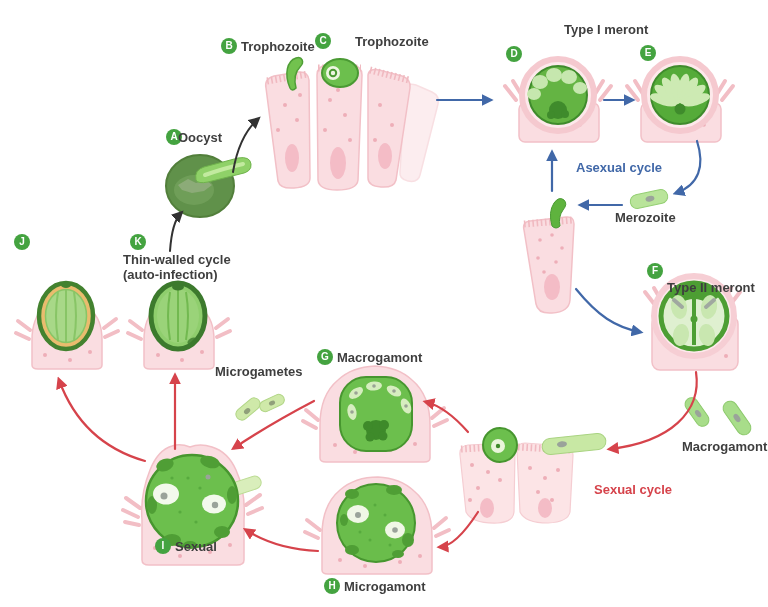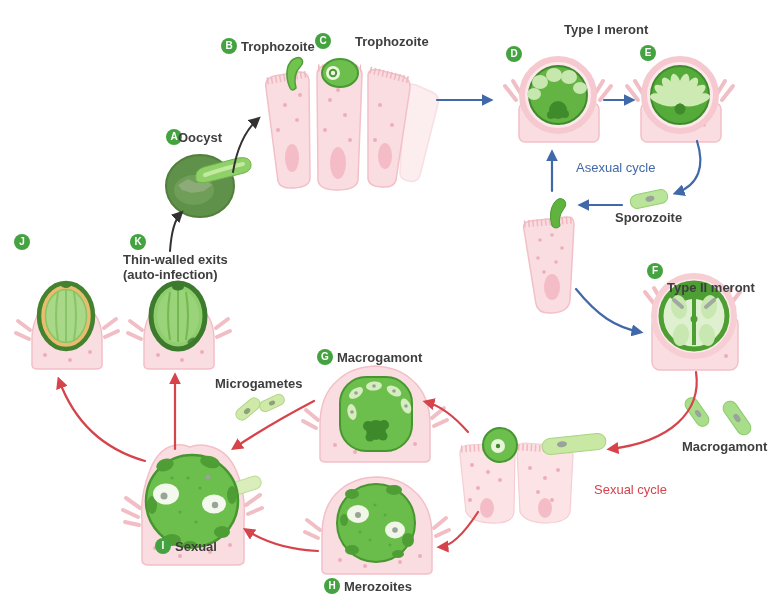--- a/index.html
+++ b/index.html
@@ -2,21 +2,21 @@
 <html style="--badge-green: #44a340; --arrow-blue: #4168a8; --arrow-red: #d6434b; --arrow-black: #323232; --label-text: #3e3e3e; --cell-pink: #fadde1; --organism-green: #6cbf4d; --organism-dark-green: #3e8a2a; --organism-pale-green: #c9e7b0;"><head>
 <meta charset="utf-8">
 <style>
   html,body{margin:0;padding:0;background:#fff;}
   #canvas{position:relative;width:768px;height:607px;background:#fff;overflow:hidden;
           font-family:"Liberation Sans",sans-serif;}
   #art{position:absolute;left:0;top:0;}
   .lbl{position:absolute;font-size:13px;font-weight:600;color:var(--label-text,#3e3e3e);
        white-space:nowrap;line-height:15px;}
   .lbl.center{text-align:left;white-space:normal;}
-  .cycle{font-weight:400;}
+  .cycle{font-weight:700;}
   .cycle.blue{color:var(--arrow-blue,#4168a8);}
   .cycle.red{color:var(--arrow-red,#d6434b);}
   .badge{position:absolute;width:16px;height:16px;border-radius:50%;
          background:var(--badge-green,#44a340);color:#fff;font-size:10px;font-weight:700;
          text-align:center;line-height:16px;}
   .ab{stroke:var(--arrow-blue,#4168a8);stroke-width:2.2;fill:none;stroke-linecap:round;}
   .ar{stroke:var(--arrow-red,#d6434b);stroke-width:2.2;fill:none;stroke-linecap:round;}
   .ak{stroke:var(--arrow-black,#323232);stroke-width:2;fill:none;stroke-linecap:round;}
   .cell{fill:#fadde1;stroke:#f2c0c7;stroke-width:1.5;}
   .cellfaint{fill:#fce4e6;stroke:#f5cdd2;stroke-width:1.2;}
@@ -387,24 +387,24 @@
   <div class="badge" style="left:155px;top:538px">I</div>
   <div class="badge" style="left:14px;top:234px">J</div>
   <div class="badge" style="left:130px;top:234px">K</div>
 
   <div class="lbl" style="left:178px;top:130px">Oocyst</div>
   <div class="lbl" style="left:241px;top:39px">Trophozoite</div>
   <div class="lbl" style="left:355px;top:34px">Trophozoite</div>
   <div class="lbl center" style="left:564px;top:22px;width:100px">Type I meront</div>
   <div class="lbl" style="left:667px;top:280px">Type II meront</div>
   <div class="lbl cycle blue" style="left:576px;top:160px">Asexual cycle</div>
-  <div class="lbl" style="left:615px;top:210px">Sporozoite</div>
+  <div class="lbl" style="left:615px;top:210px">Merozoite</div>
   <div class="lbl" style="left:682px;top:439px">Macrogamont</div>
   <div class="lbl cycle red" style="left:594px;top:482px">Sexual cycle</div>
   <div class="lbl" style="left:337px;top:350px">Macrogamont</div>
-  <div class="lbl" style="left:344px;top:579px">Merozoites</div>
+  <div class="lbl" style="left:344px;top:579px">Microgamont</div>
   <div class="lbl" style="left:175px;top:539px">Sexual</div>
-  <div class="lbl" style="left:215px;top:376px">Microgametes</div>
+  <div class="lbl" style="left:215px;top:364px">Microgametes</div>
   <div class="lbl center" style="left:123px;top:252px;width:120px">
-    <div>Thin-walled exits</div>
+    <div>Thin-walled cycle</div>
     <div>(auto-infection)</div>
   </div>
 </div>
 
 </body></html>

